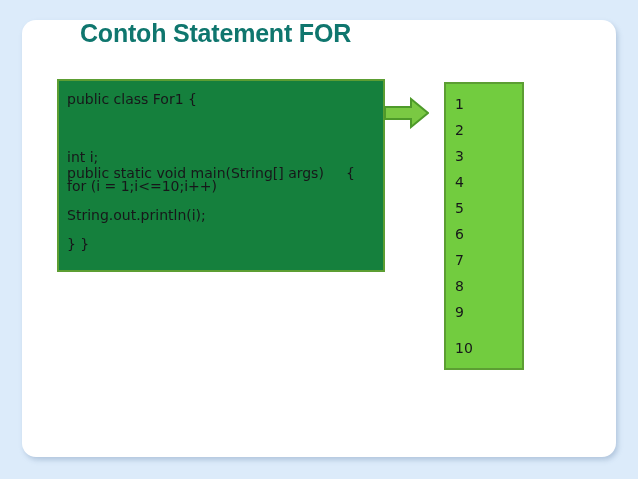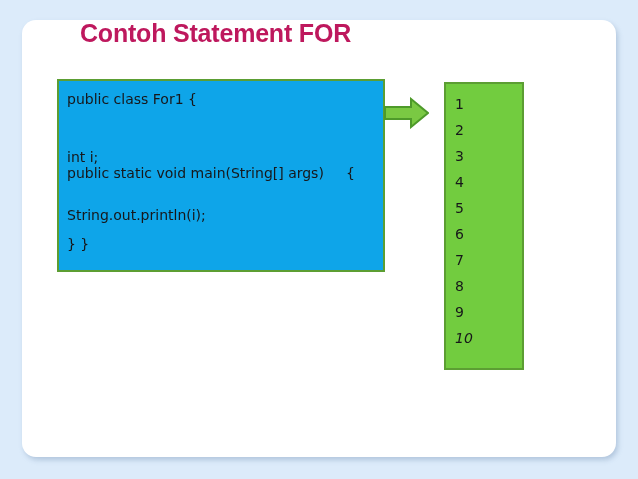--- a/index.html
+++ b/index.html
@@ -30,31 +30,31 @@
   }
   .slide-title {
     position: absolute;
     left: 80px;
     top: 20px;
     width: 300px;
     font-family: "Liberation Sans", sans-serif;
     font-weight: bold;
     font-size: 25px;
     line-height: 27px;
-    color: #be185d;
+    color: #0f766e;
     letter-spacing: -0.2px;
     white-space: pre-line;
   }
   .code-box {
     position: absolute;
     left: 57px;
     top: 79px;
     width: 328px;
     height: 193px;
-    background: #0ea5e9;
+    background: #15803d;
     border: 2px solid #5C9E33;
     box-sizing: border-box;
     text-decoration: underline;
   }
   .code-line {
     position: absolute;
     left: 8px;
     font-family: "DejaVu Sans", sans-serif;
     font-size: 14px;
     color: #17171a;
@@ -92,34 +92,35 @@
 <div id="slide-root">
 
   <div class="slide-card"></div>
 
   <div class="slide-title">Contoh Statement FOR</div>
 
   <div class="code-box">
     <div class="code-line" style="top: 10px;">public class For1 {</div>
     <div class="code-line" style="top: 39px; margin-top: 45px;">public static void main(String[] args)     {</div>
     <div class="code-line" style="top: 68px; text-align: center;">int i;</div>
+    <div class="code-line" style="top: 97px;">for (i = 1;i&lt;=10;i++)</div>
     <div class="code-line" style="top: 126px;">String.out.println(i);</div>
     <div class="code-line" style="top: 155px;">} }</div>
   </div>
 
   <svg class="flow-arrow" viewBox="0 0 45 32">
     <polygon points="1,10 27,10 27,2 44,16 27,30 27,22 1,22" fill="#7AC943" stroke="#4E9A2A" stroke-width="2" stroke-linejoin="miter"></polygon>
   </svg>
 
   <div class="output-box">
     <div class="output-line" style="top: 12px;">1</div>
     <div class="output-line" style="top: 38px;">2</div>
     <div class="output-line" style="top: 64px;">3</div>
     <div class="output-line" style="top: 90px;">4</div>
     <div class="output-line" style="top: 116px;">5</div>
     <div class="output-line" style="top: 142px;">6</div>
     <div class="output-line" style="top: 168px;">7</div>
     <div class="output-line" style="top: 194px;">8</div>
     <div class="output-line" style="top: 220px;">9</div>
-    <div class="output-line" style="top: 246px; font-style: italic;">10</div>
+    <div class="output-line" style="top: 256px;">10</div>
   </div>
 
 </div>
 
 </body></html>

